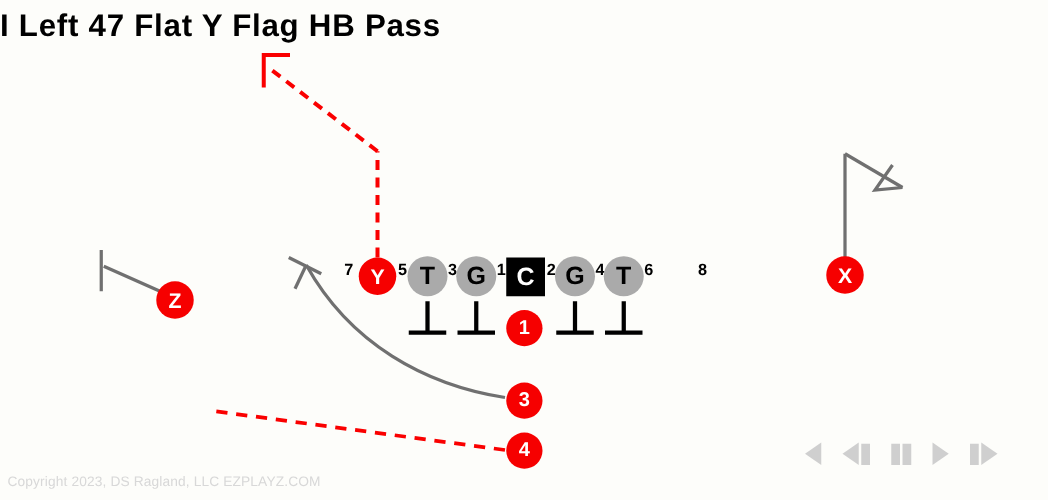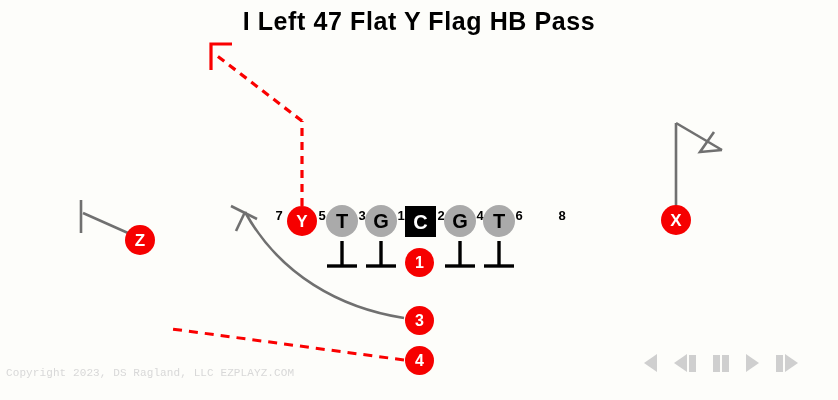--- a/index.html
+++ b/index.html
@@ -13,21 +13,21 @@
     height: 400px;
     background: #fdfdfa;
     overflow: hidden;
     font-family: "Liberation Sans", sans-serif;
   }
   #play-title {
     position: absolute;
     left: 0;
     top: 7px;
     width: 838px;
-    text-align: center;
+    text-align: left;
     font-size: 25px;
     font-weight: bold;
     color: #000000;
     letter-spacing: 0.6px;
     font-family: "Liberation Sans", sans-serif;
   }
   #field-svg {
     position: absolute;
     left: 0;
     top: 0;
@@ -80,22 +80,22 @@
     font-family: "Liberation Sans", sans-serif;
     font-size: 13px;
     font-weight: bold;
     color: #000000;
     text-align: center;
     width: 14px;
   }
   #copyright {
     position: absolute;
     left: 6px;
-    bottom: 21px;
-    font-family: Liberation Mono, monospace;
+    bottom: 8px;
+    font-family: Liberation Sans, sans-serif;
     font-size: 11px;
     color: #d8d8d8;
     letter-spacing: 0.1px;
     white-space: nowrap;
   }
   #playback-controls {
     position: absolute;
     right: 40px;
     bottom: 28px;
     display: flex;

